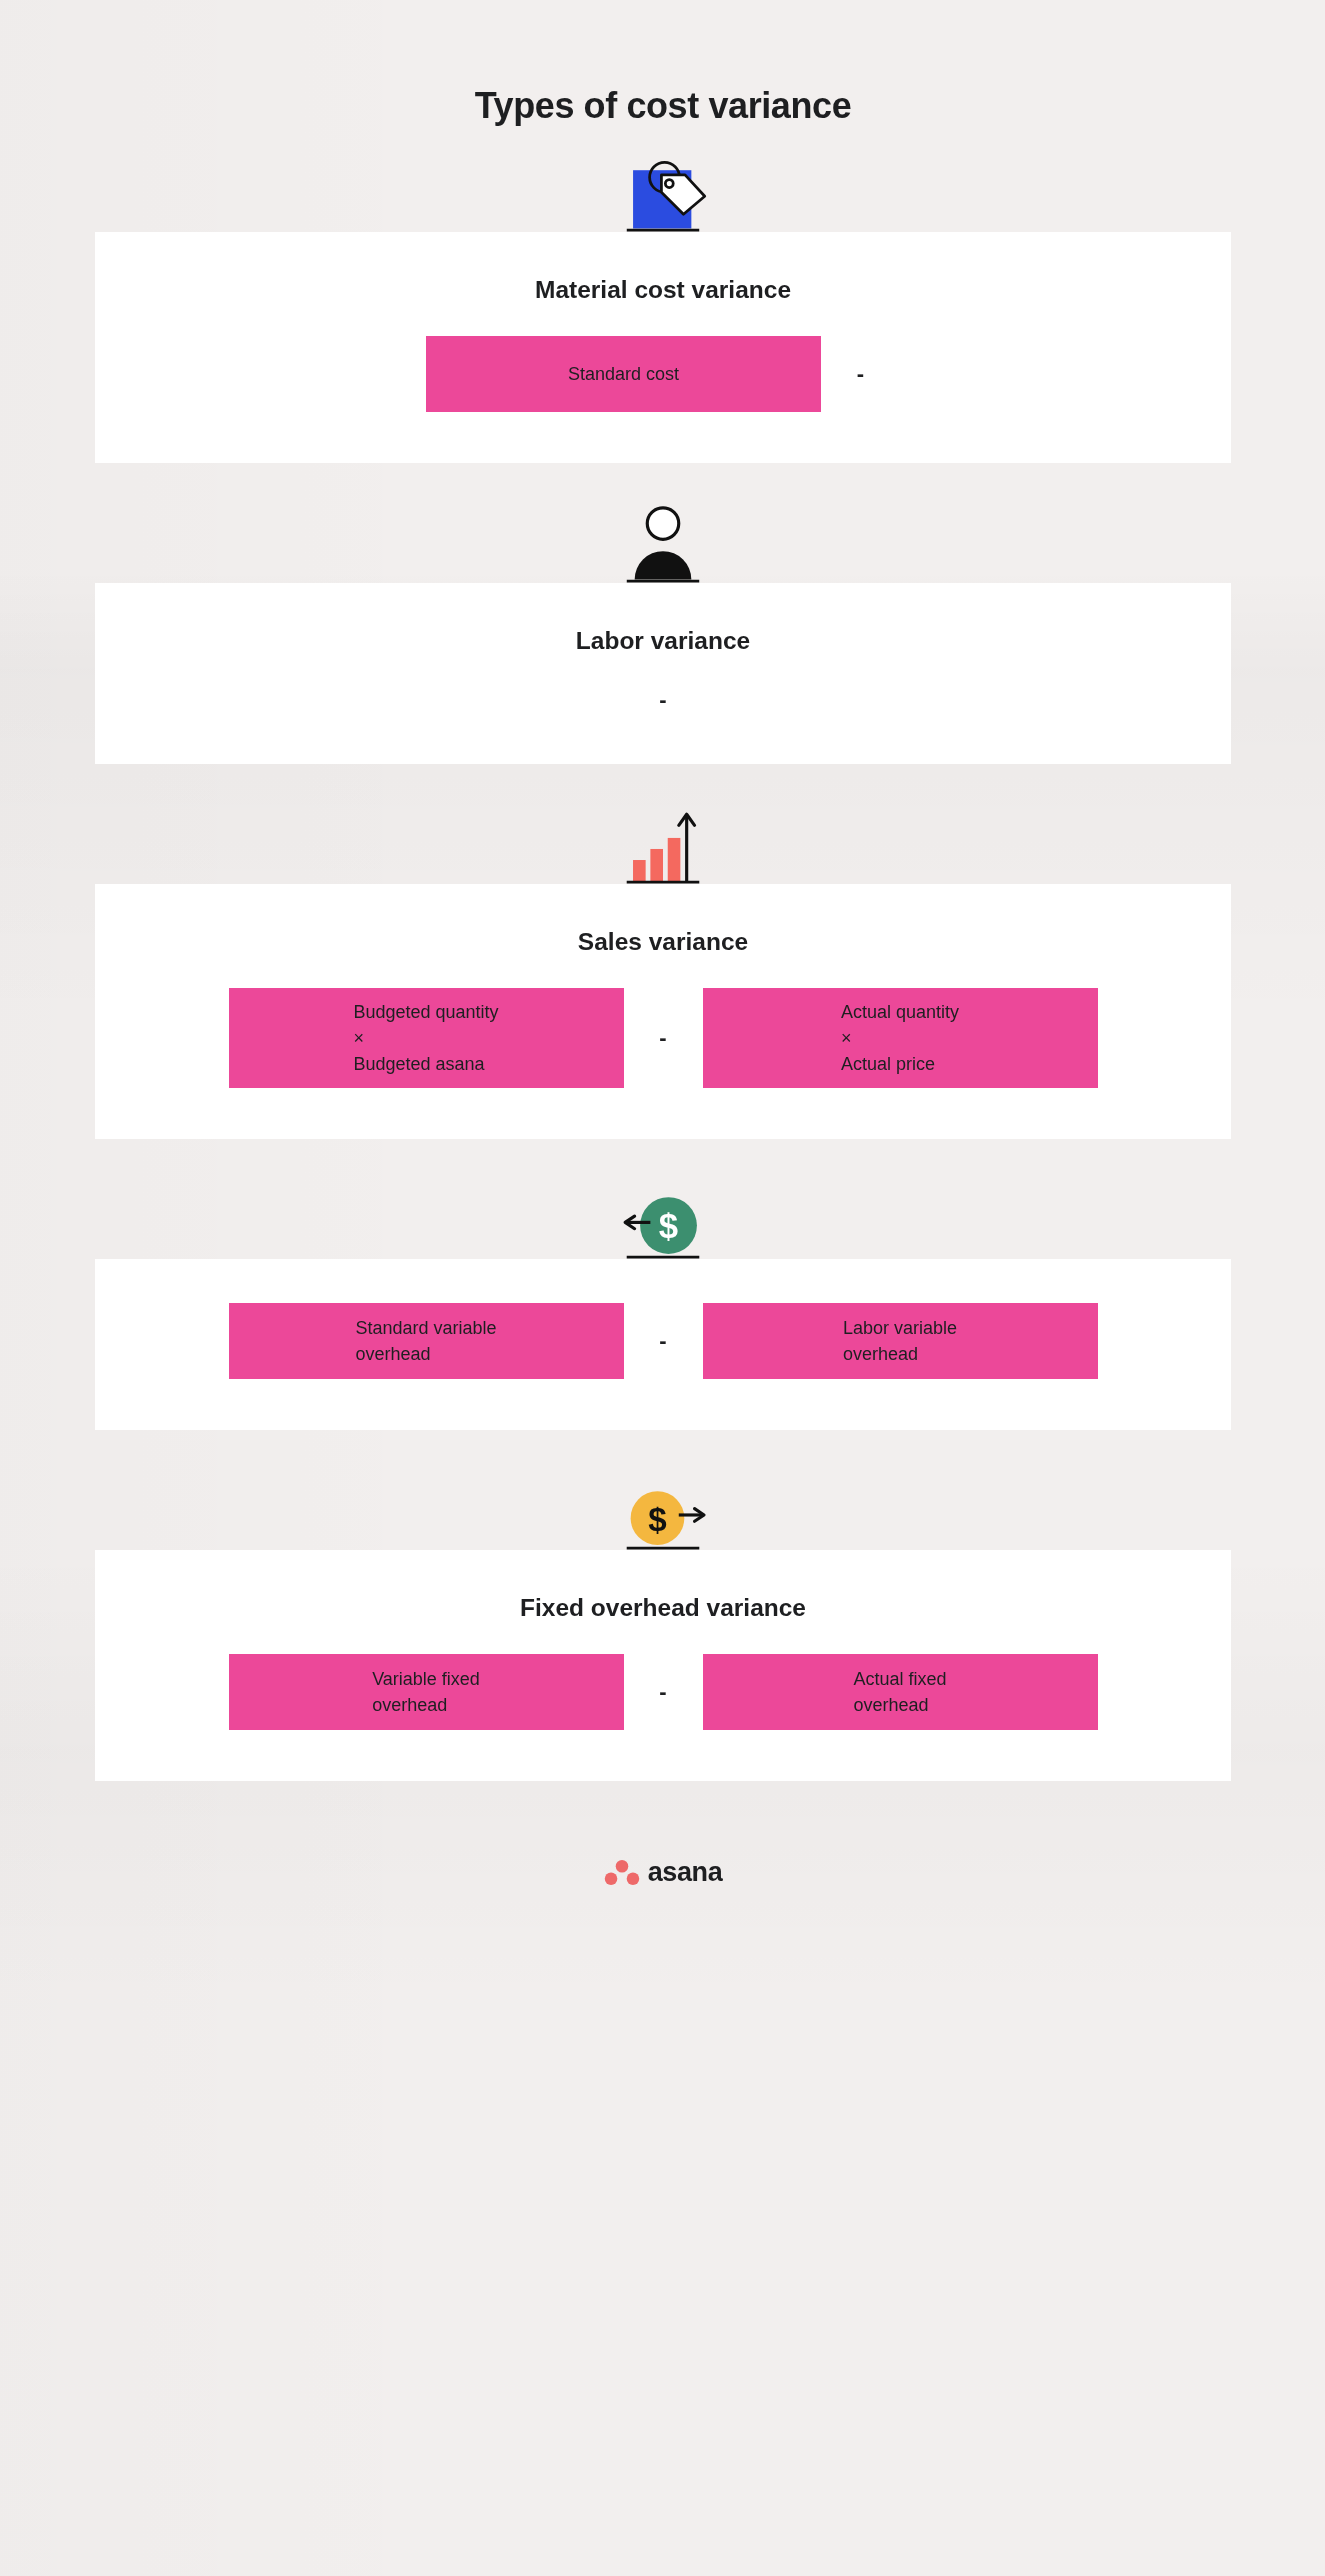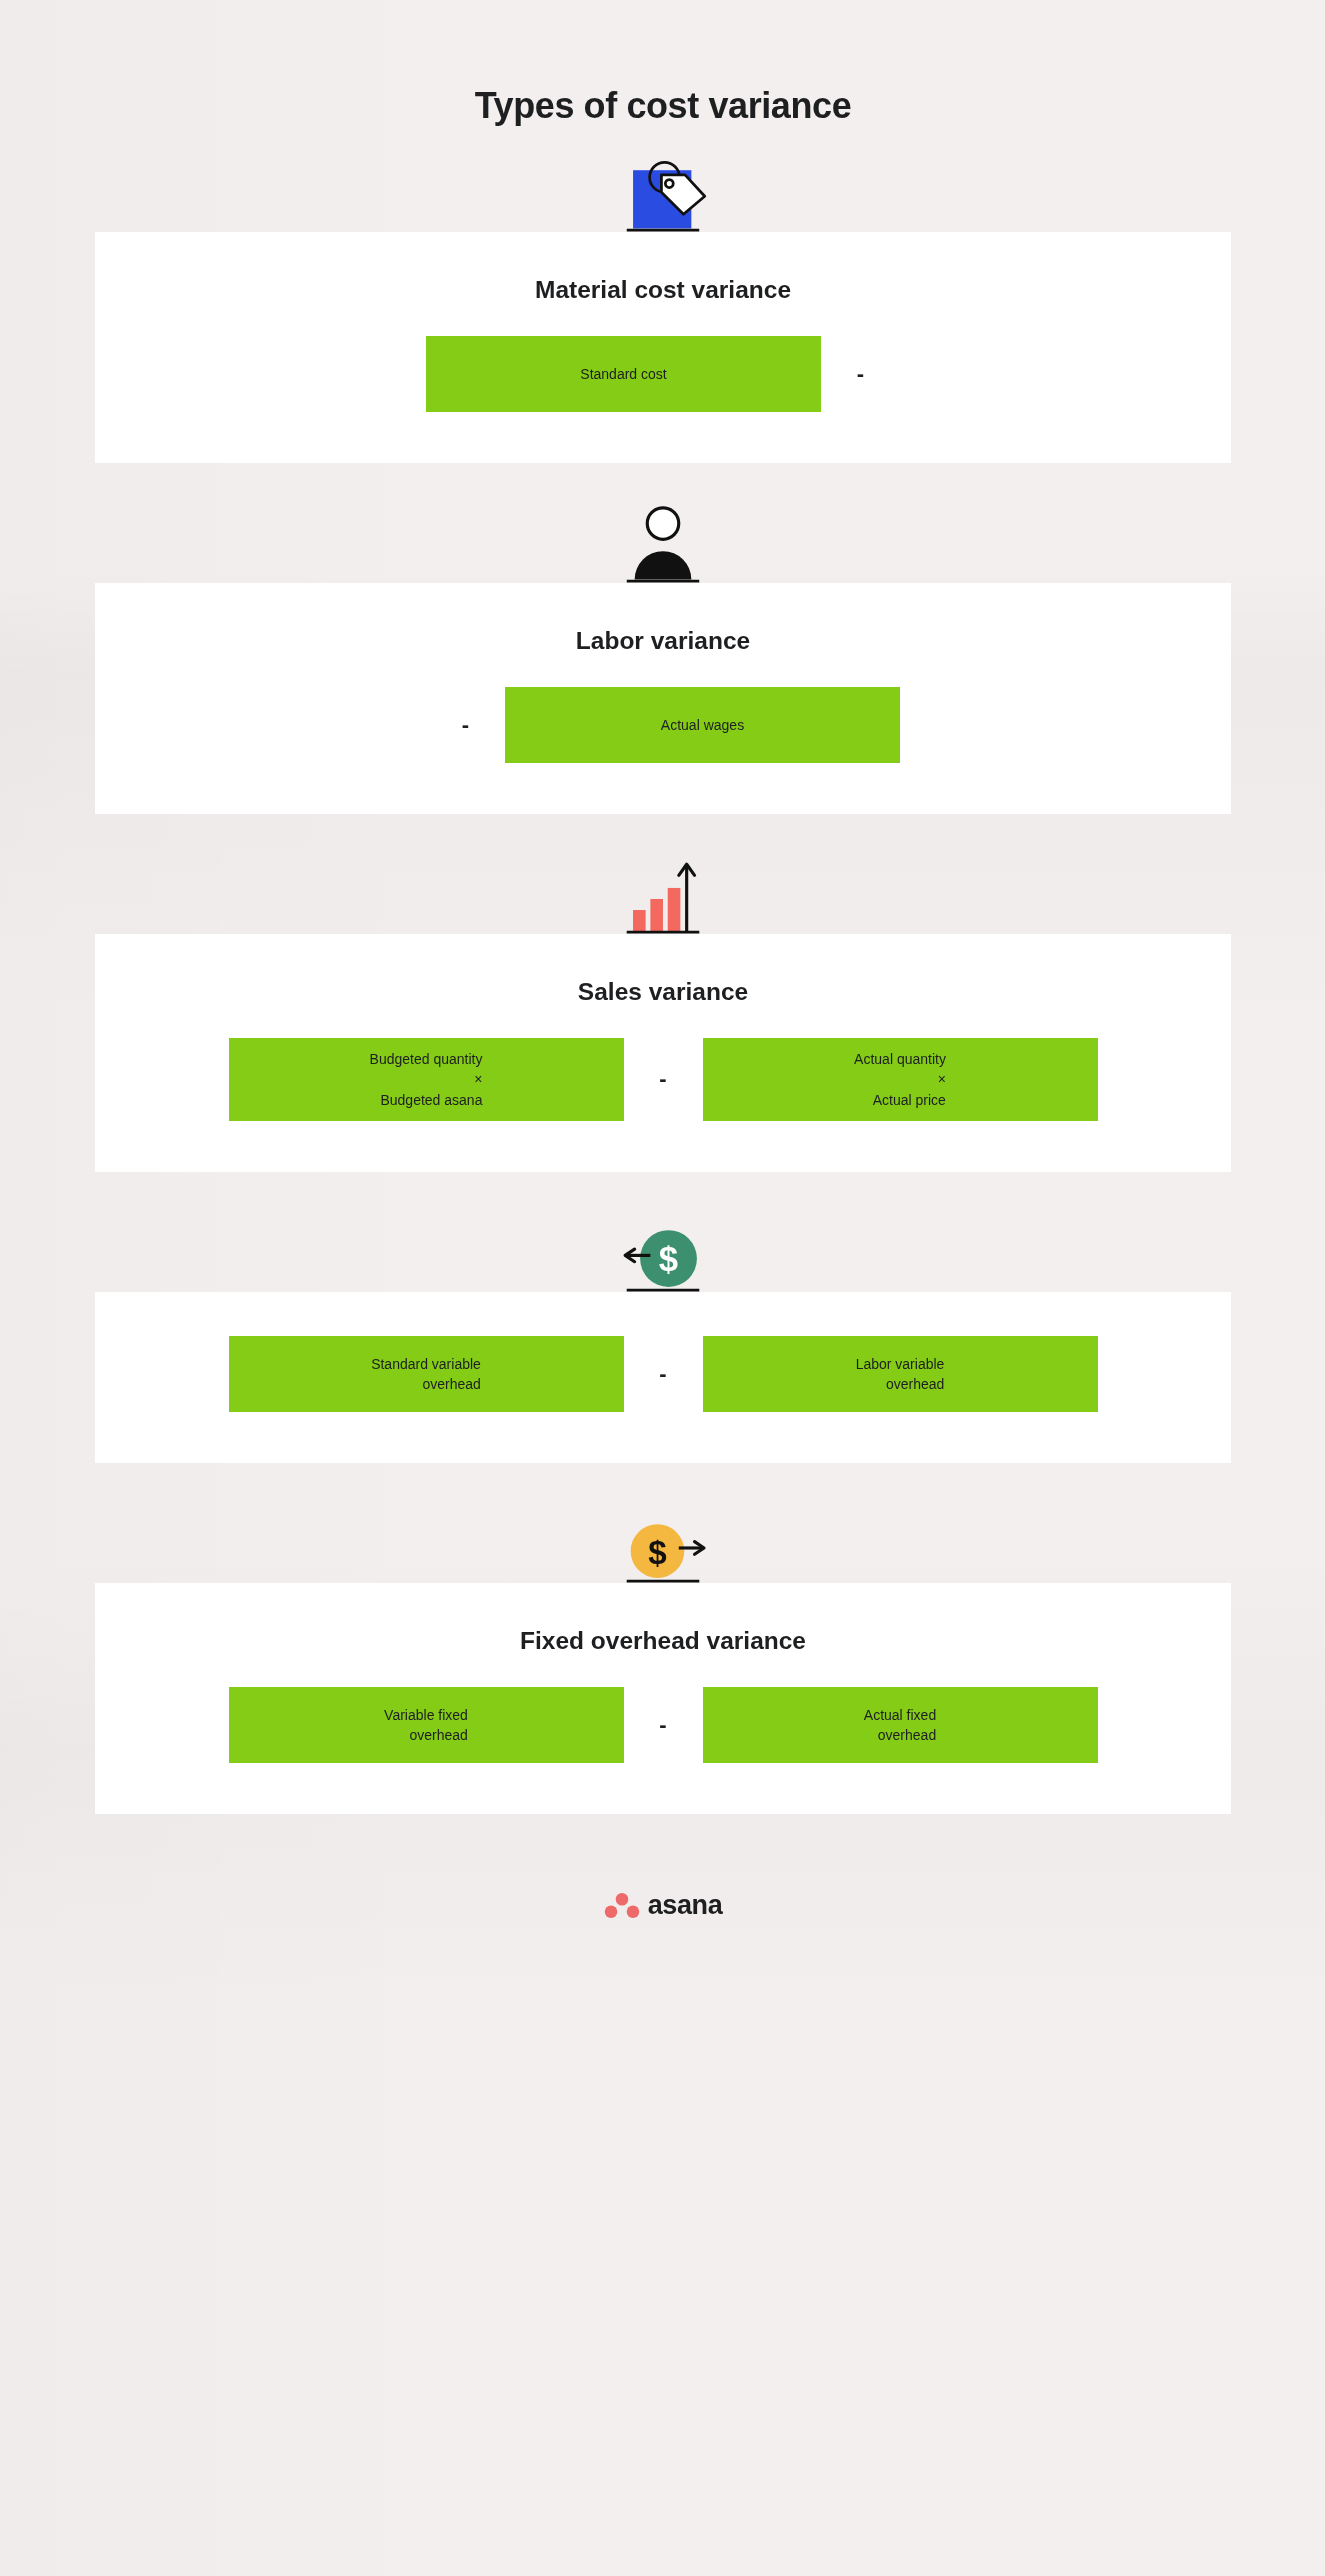--- a/index.html
+++ b/index.html
@@ -77,28 +77,28 @@
     margin: 0 0 32px 0;
     color: #1e1f21;
   }
   .formula {
     display: flex;
     align-items: stretch;
     justify-content: center;
     gap: 0;
   }
   .term {
-    background: #84cc16;
+    background: #ec4899;
     width: 395px;
     min-height: 76px;
     display: flex;
     align-items: center;
     justify-content: center;
-    text-align: right;
-    font-size: 14px;
+    text-align: left;
+    font-size: 18px;
     line-height: 1.45;
     color: #1e1f21;
     padding: 11px 14px;
     box-sizing: border-box;
   }
   .term span { display: block; }
   .op {
     width: 79px;
     display: flex;
     align-items: center;
@@ -158,23 +158,20 @@
         <svg width="126" height="103" viewBox="0 0 160 130" xmlns="http://www.w3.org/2000/svg">
           <circle cx="80" cy="27" r="20" fill="#ffffff" stroke="#111" stroke-width="4"></circle>
           <path d="M44 98 a36 36 0 0 1 72 0 z" fill="#111"></path>
           <line x1="34" y1="100" x2="126" y2="100" stroke="#111" stroke-width="3.5"></line>
         </svg>
       </div>
       <div class="card">
         <div class="card-title">Labor variance</div>
         <div class="formula">
           <div class="op">-</div>
-          <div class="term">
-            <span>Actual wages</span>
-          </div>
         </div>
       </div>
     </div>
 
     <div class="card-wrap">
       <div class="icon-holder">
         <svg width="142" height="103" viewBox="0 0 180 130" xmlns="http://www.w3.org/2000/svg">
           <rect x="52" y="72" width="16" height="28" fill="#f4695f"></rect>
           <rect x="74" y="58" width="16" height="42" fill="#f4695f"></rect>
           <rect x="96" y="44" width="16" height="56" fill="#f4695f"></rect>

